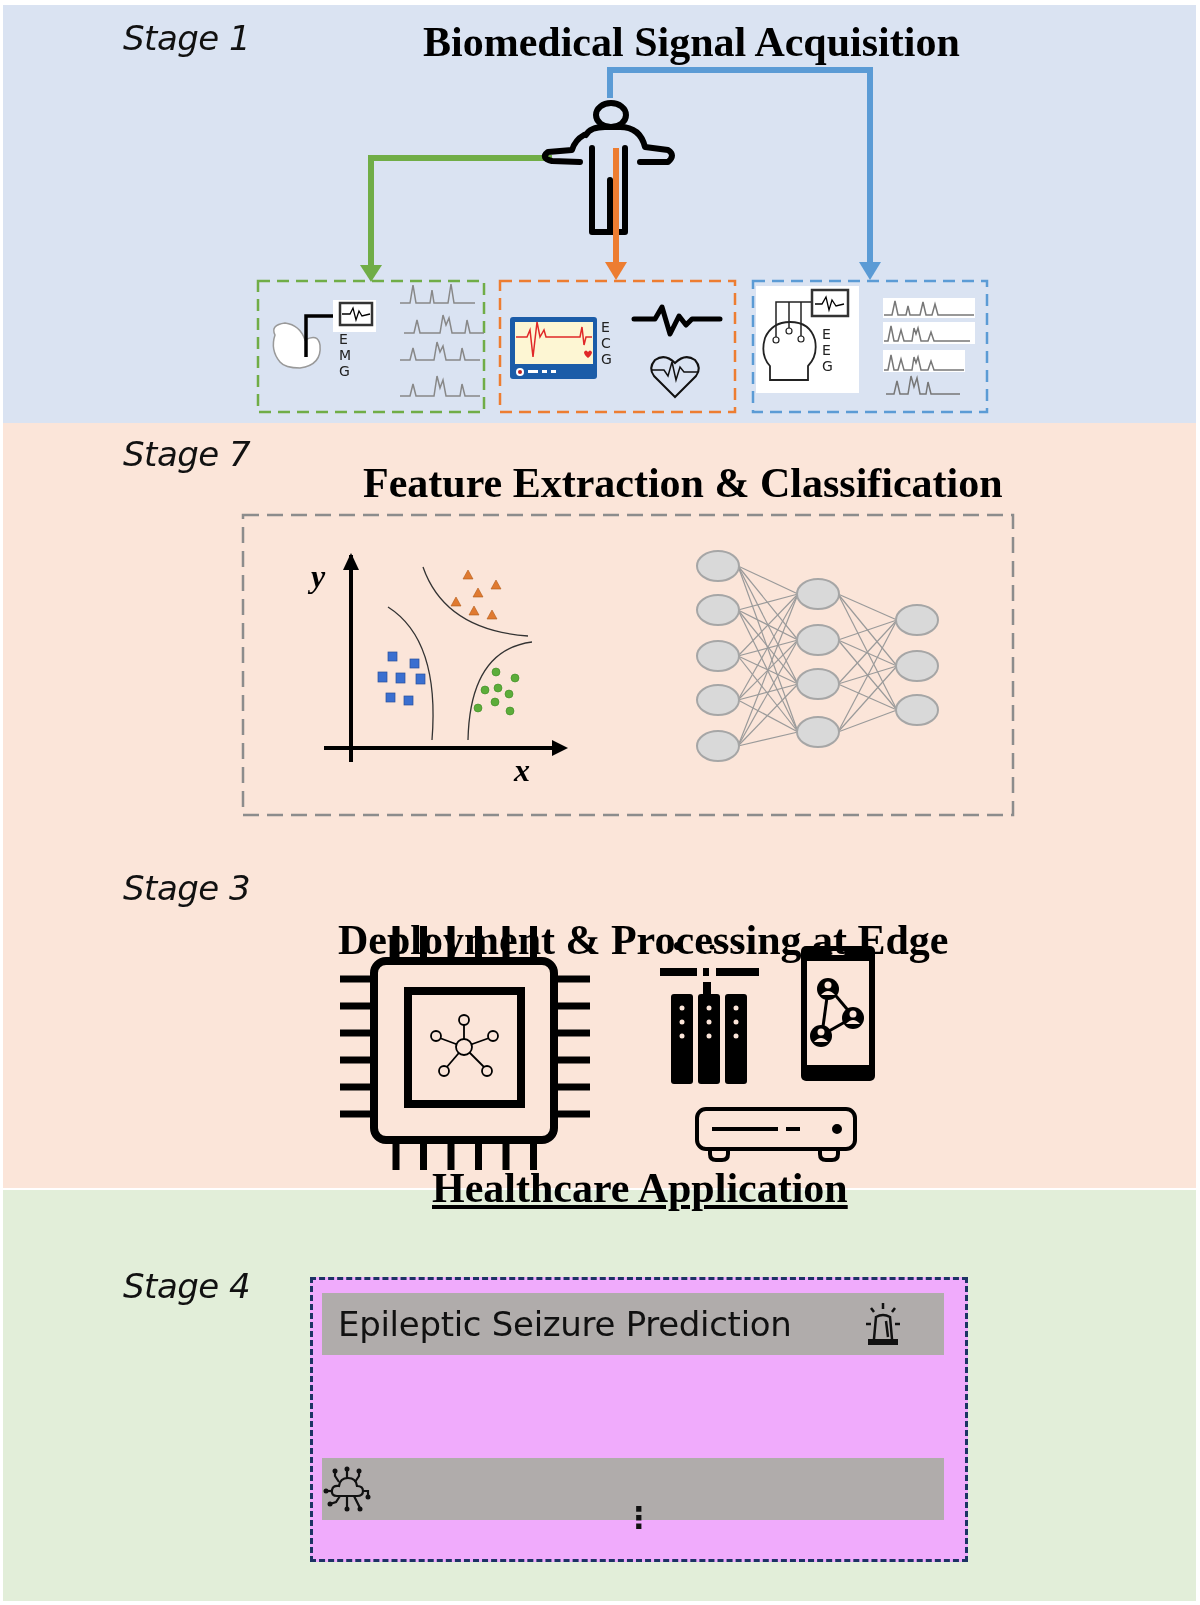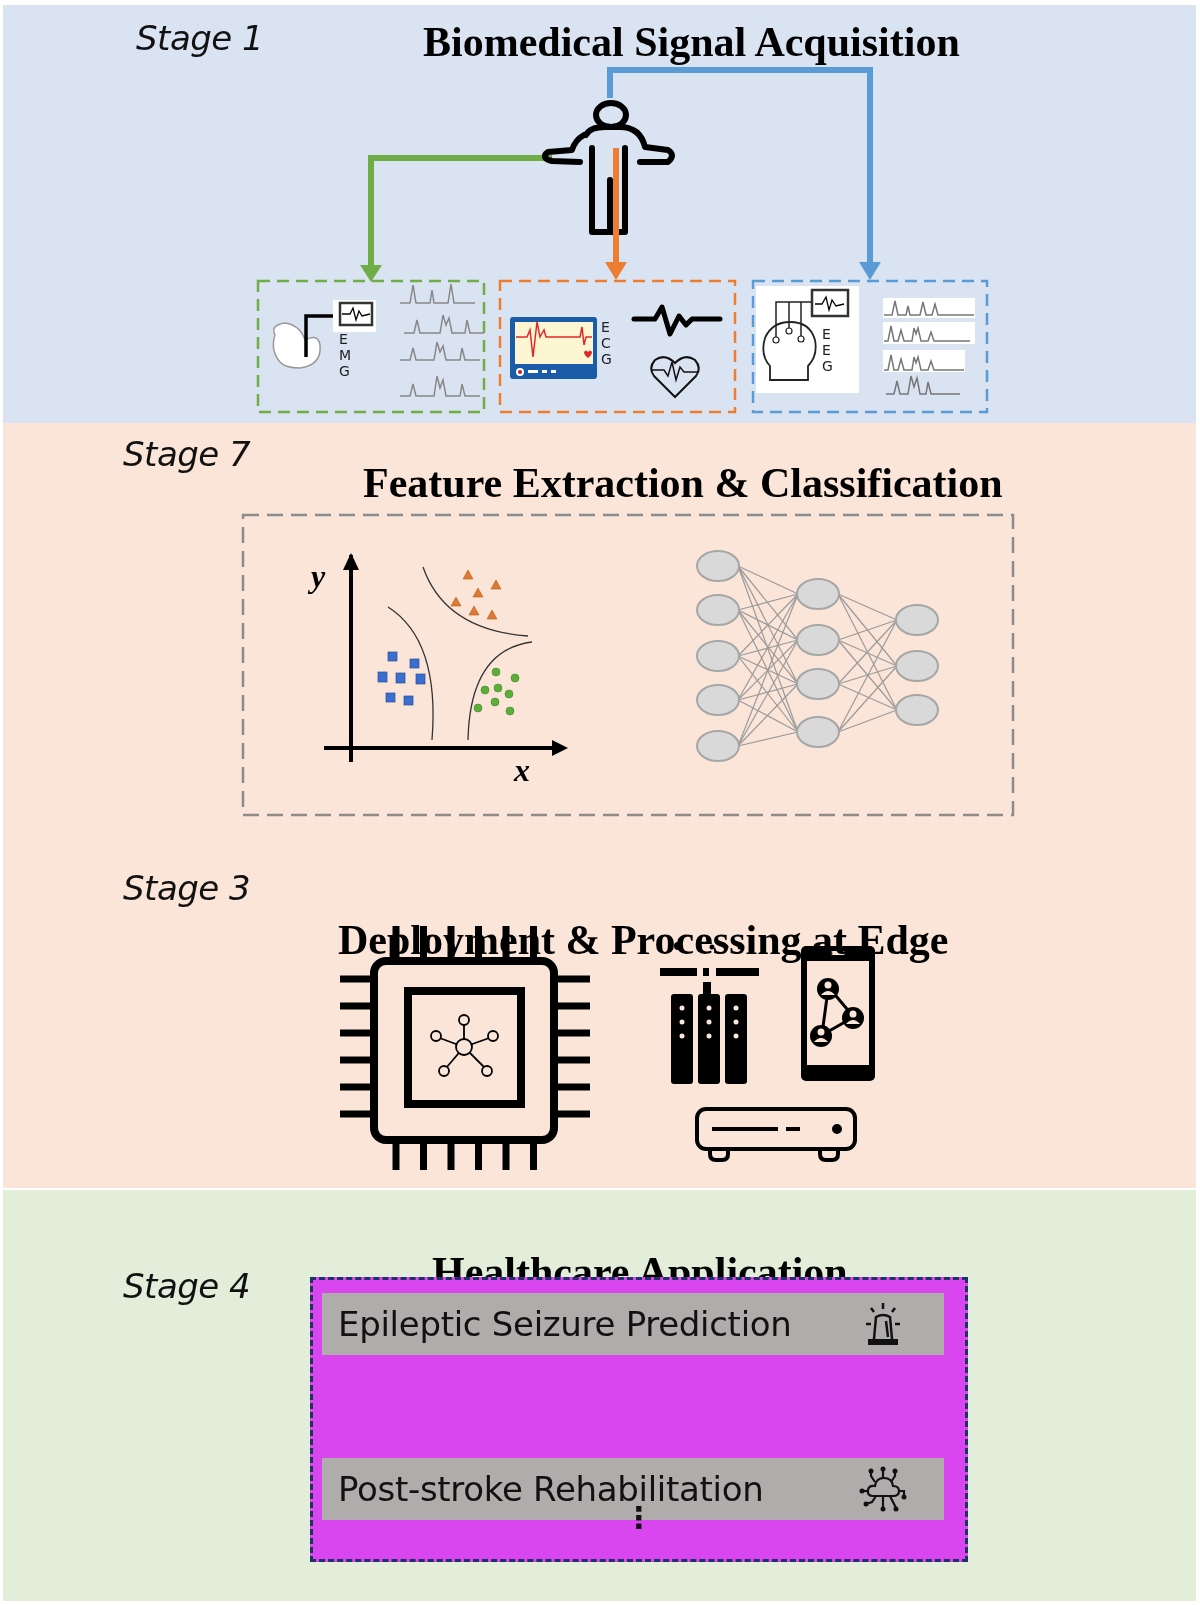--- a/index.html
+++ b/index.html
@@ -4,34 +4,34 @@
 <style>
   html, body { margin: 0; padding: 0; background: #ffffff; }
   body { width: 1200px; height: 1605px; position: relative; overflow: hidden; font-family: "Liberation Sans", sans-serif; }
   .panel { position: absolute; left: 3px; width: 1193px; }
   #p1 { top: 5px; height: 418px; background: #dae3f2; }
   #p23 { top: 423px; height: 765px; background: #fbe5d9; }
   #p4 { top: 1190px; height: 411px; background: #e2eed9; }
   .stage-label { position: absolute; font-family: "DejaVu Sans", sans-serif; font-style: italic; font-size: 34px; color: #111; letter-spacing: -0.5px; }
   .stage-title { position: absolute; font-family: "Liberation Serif", serif; font-weight: bold; font-size: 42px; color: #000; white-space: nowrap; }
   svg { position: absolute; left: 0; top: 0; overflow: visible; }
-  .app-box { position: absolute; left: 310px; top: 1277px; width: 658px; height: 285px; background: #d946ef; border: 3px dashed #1c3364; box-sizing: border-box; }
+  .app-box { position: absolute; left: 310px; top: 1277px; width: 658px; height: 285px; background: #f0abfc; border: 3px dashed #1c3364; box-sizing: border-box; }
   .app-item { position: absolute; left: 9px; width: 622px; height: 62px; background: #b0acab; display: flex; align-items: center; }
   .app-item .lbl { font-family: "DejaVu Sans", sans-serif; font-size: 34px; color: #111; padding-left: 16px; letter-spacing: -0.3px; flex: 1; white-space: nowrap; }
   .app-item .ico { width: 50px; height: 50px; margin-right: 36px; }
   .ellipsis { position: absolute; left: 0; right: 0; top: 232px; text-align: center; font-family: "DejaVu Sans", sans-serif; font-weight: bold; font-size: 30px; color: #111; line-height: 12px; }
 </style>
 </head>
 <body>
 
 <div id="p1" class="panel"></div>
 <div id="p23" class="panel"></div>
 <div id="p4" class="panel"></div>
 
-<div class="stage-label" style="left:136px;top:18px;">Stage 1</div>
+<div class="stage-label" style="left:123px;top:18px;">Stage 1</div>
 <div class="stage-title" style="left:423px;top:18px;">Biomedical Signal Acquisition</div>
 
 <svg width="1200" height="1605">
   <defs>
     <marker id="arrG" markerWidth="6" markerHeight="6" refX="3" refY="3" orient="auto">
         <path d="M0,0 L6,3 L0,6 z" fill="#70ad47"></path>
       </marker>
   </defs>
 
   <g>
@@ -331,40 +331,39 @@
 
 <div class="stage-label" style="left:123px;top:434px;">Stage 7</div>
 <div class="stage-title" style="left:363px;top:459px;">Feature Extraction &amp; Classification</div>
 <div style="position:absolute;left:311px;top:558px;font-family:'Liberation Serif',serif;font-style:italic;font-weight:bold;font-size:32px;">y</div>
 <div style="position:absolute;left:514px;top:752px;font-family:'Liberation Serif',serif;font-style:italic;font-weight:bold;font-size:32px;">x</div>
 
 <div class="stage-label" style="left:123px;top:868px;">Stage 3</div>
 <div class="stage-title" style="left:338px;top:868px;margin-top:48px;">Deployment &amp; Processing at Edge</div>
 
 <div class="stage-label" style="left:123px;top:1266px;">Stage 4</div>
-<div class="stage-title" style="left:432px;top:1248px;text-decoration:underline;">Healthcare Application</div>
+<div class="stage-title" style="left:432px;top:1164px;text-decoration:underline;">Healthcare Application</div>
 
 <div class="app-box">
   <div class="app-item" style="top:13px;">
     <span class="lbl">Epileptic Seizure Prediction</span>
     <svg class="ico" style="position:static" viewBox="0 0 50 50">
       <g fill="none" stroke="#111" stroke-width="2.5">
         <path d="M16,40 L18,18 Q25,14 32,18 L34,40"></path>
           <line x1="28" y1="22" x2="30" y2="38"></line>
         <line x1="25" y1="4" x2="25" y2="10"></line>
           <line x1="13" y1="9" x2="16" y2="13"></line>
           <line x1="37" y1="9" x2="34" y2="13"></line>
         <line x1="8" y1="25" x2="13" y2="25"></line>
           <line x1="37" y1="25" x2="42" y2="25"></line>
       </g>
       <rect x="10" y="40" width="30" height="6" fill="#111"></rect>
     </svg>
   </div>
   <div class="app-item" style="top:178px;">
-    <span class="lbl">Post-stroke Rehabilitation</span>
     <svg class="ico" style="position:static" viewBox="0 0 50 50">
       <g fill="none" stroke="#111" stroke-width="2.2">
         <path d="M15,32 Q9,32 10,26 Q11,21 17,22 Q18,14 26,14 Q34,14 35,22 Q41,22 41,27 Q41,32 35,32 z"></path>
         <line x1="25" y1="14" x2="25" y2="5"></line>
           <path d="M17,18 L13,12 L13,8"></path>
           <path d="M33,18 L37,12 L37,8"></path>
         <line x1="10" y1="27" x2="4" y2="27"></line>
           <path d="M41,27 L46,27 L46,32"></path>
         <line x1="25" y1="32" x2="25" y2="45"></line>
           <path d="M18,32 L14,38 L8,40"></path>

